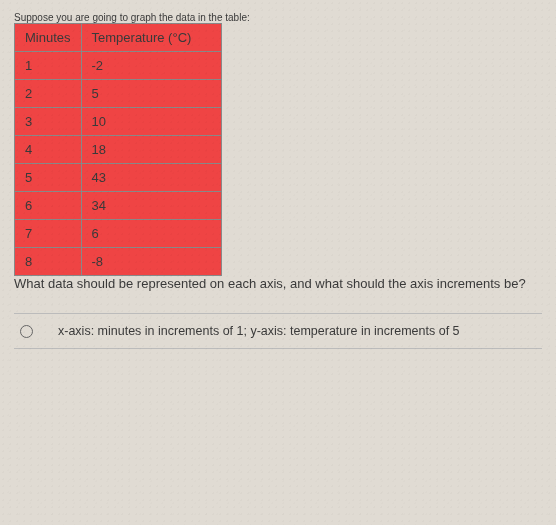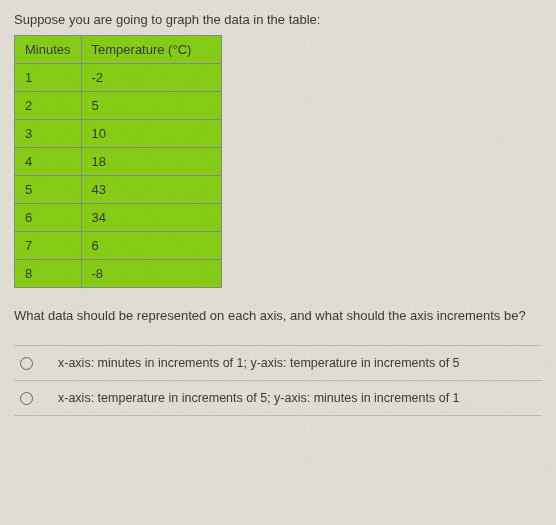--- a/index.html
+++ b/index.html
@@ -21,41 +21,41 @@
     inset: 0;
     background-image:
       radial-gradient(rgba(0,0,0,0.05) 1px, transparent 1px),
       radial-gradient(rgba(0,0,0,0.03) 1px, transparent 1px);
     background-size: 7px 7px, 11px 11px;
     background-position: 0 0, 3px 3px;
     pointer-events: none;
     opacity: 0.4;
   }
   .prompt {
-    margin-bottom: 8px;
-    font-size: 13px;
+    margin-bottom: 0;
+    font-size: 10px;
   }
   table {
     border-collapse: collapse;
-    background: #84cc16;
+    background: #ef4444;
     margin-bottom: 0;
   }
   th, td {
     border: 1px solid #888;
     padding: 6px 10px;
     text-align: left;
     font-weight: normal;
     font-size: 13px;
     min-width: 48px;
   }
   th { font-weight: normal; }
   .col-minutes { width: 60px; }
   .col-temp { width: 140px; }
   .question {
-    margin: 20px 0 22px 0;
+    margin: 0 0 22px 0;
     font-size: 13px;
   }
   .options {
     width: 100%;
   }
   .option-row {
     border-bottom: 1px solid #bbb;
     padding: 10px 6px;
     display: flex;
     align-items: center;
@@ -120,17 +120,13 @@
   </tbody>
 </table>
 
 <div class="question">What data should be represented on each axis, and what should the axis increments be?</div>
 
 <div class="options">
   <div class="option-row">
     <span class="radio"></span>
     <span class="option-label">x-axis: minutes in increments of 1; y-axis: temperature in increments of 5</span>
   </div>
-  <div class="option-row">
-    <span class="radio"></span>
-    <span class="option-label">x-axis: temperature in increments of 5; y-axis: minutes in increments of 1</span>
-  </div>
 </div>
 
 </body></html>

